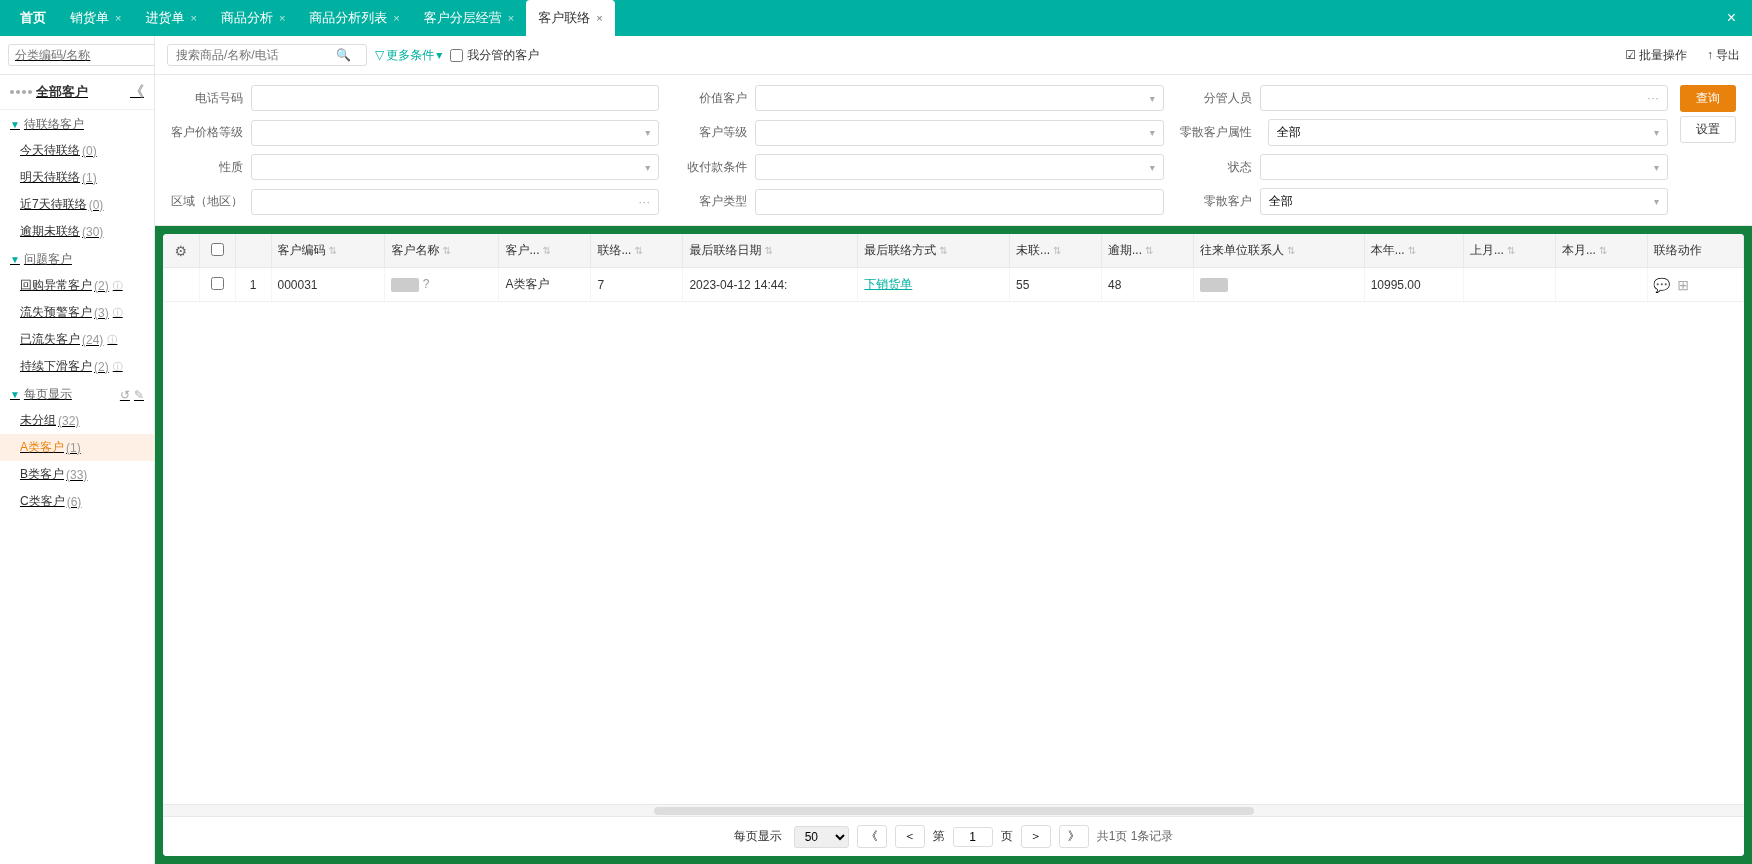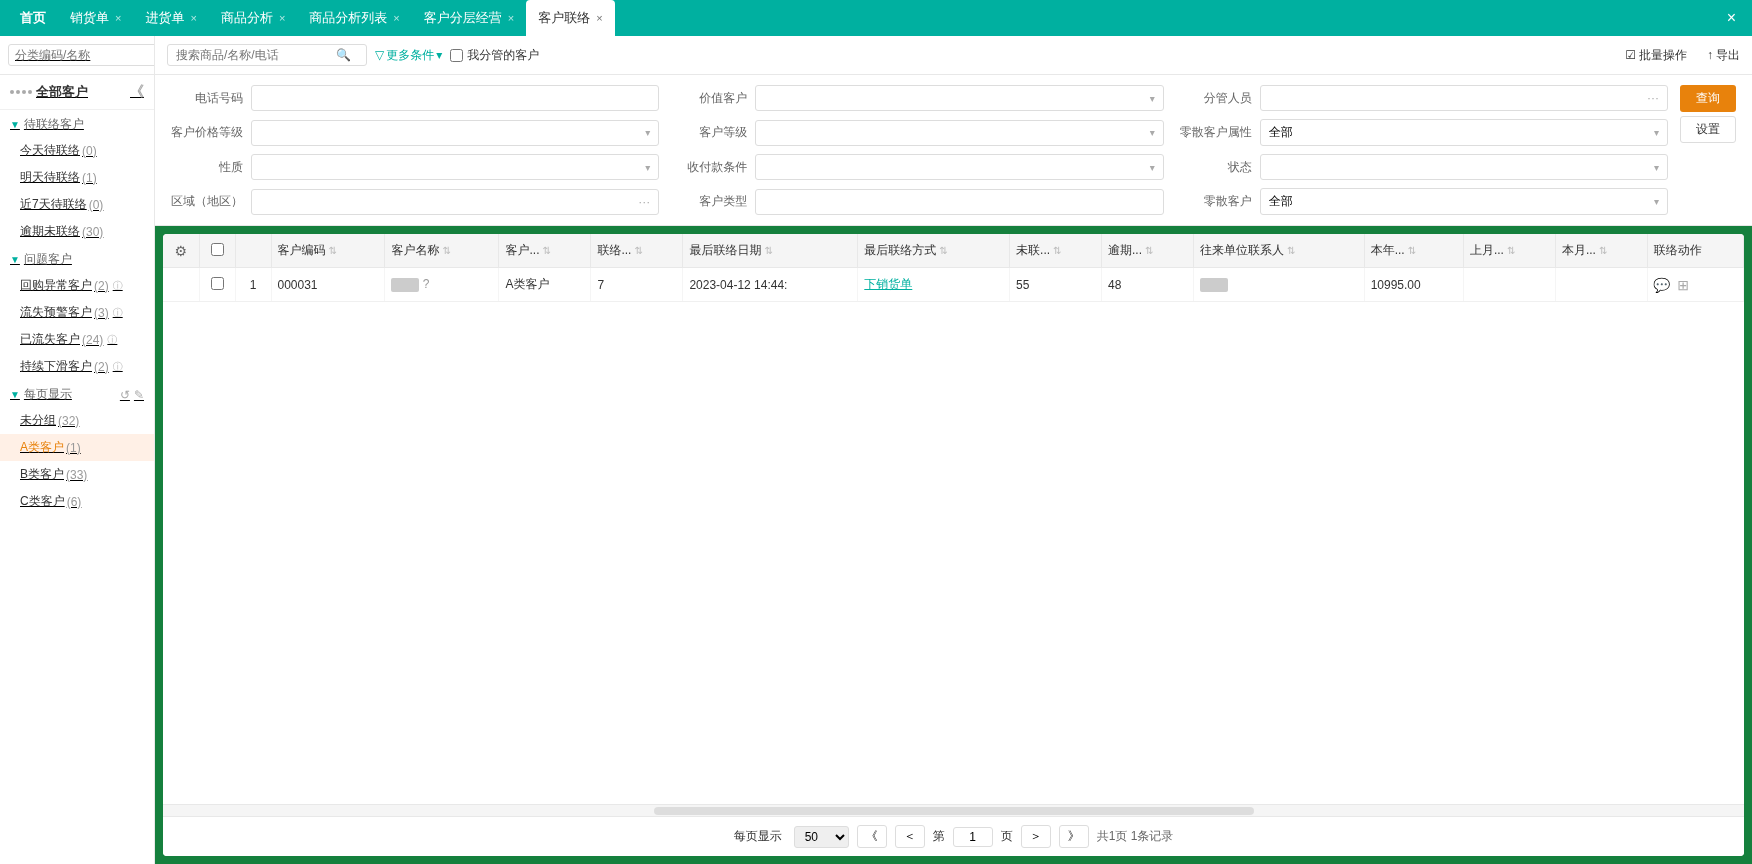--- a/index.html
+++ b/index.html
@@ -369,21 +369,21 @@
                   <span class="arrow">▾</span>
               </div>
             </div>
             <div class="filter-field" style="margin-left:16px;">
               <span class="filter-label">客户等级</span>
               <div class="filter-input">
                 <span></span>
                   <span class="arrow">▾</span>
               </div>
             </div>
-            <div class="filter-field" style="margin-left:16px;">
+            <div class="filter-field" style="margin-left:16px;gap:8px;">
               <span class="filter-label">零散客户属性</span>
               <div class="filter-input">
                 <span>全部</span>
                   <span class="arrow">▾</span>
               </div>
             </div>
           </div>
 
           <div class="filter-row">
             <div class="filter-field">

